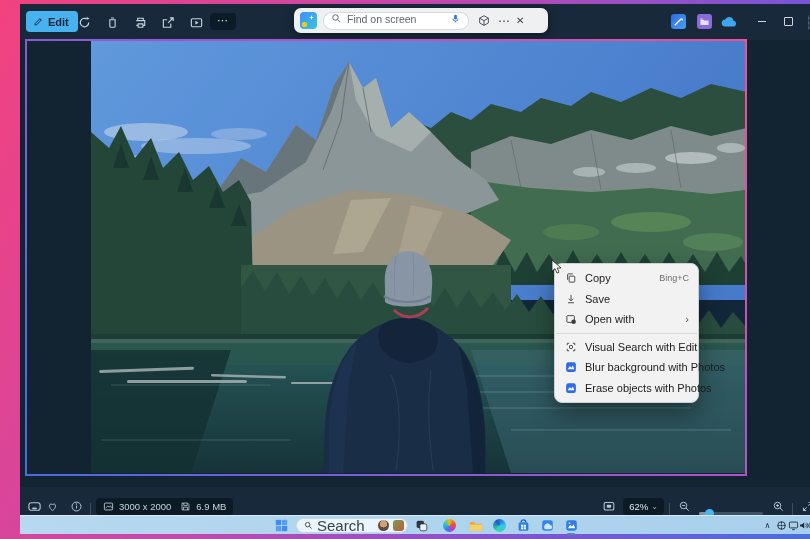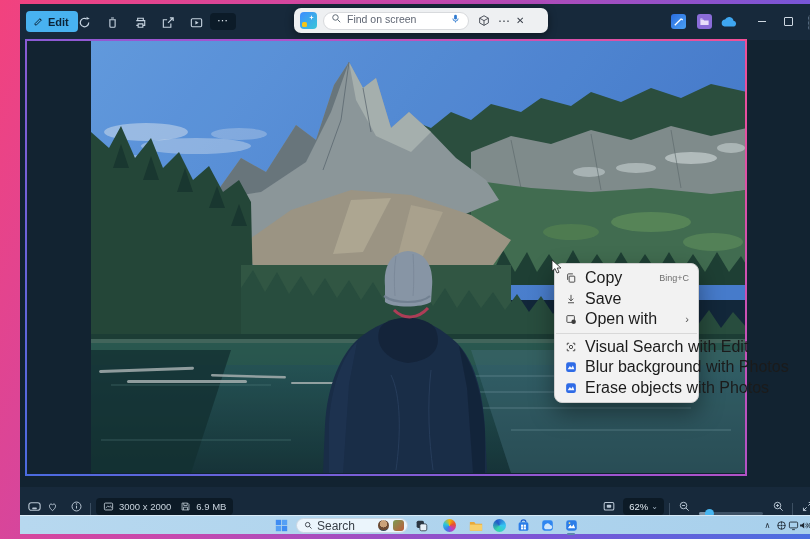--- a/index.html
+++ b/index.html
@@ -40,21 +40,21 @@
   
   .content{left:0;top:36px;width:802px;height:447px;background:#122331;}
   .photo{left:71px;top:0px;width:656px;height:433px;}
   .highlight-rect{left:5px;top:-1px;width:722px;height:437px;border:2px solid;box-sizing:border-box;
     border-image:linear-gradient(45deg,#4b6be0 0%,#a653cf 55%,#f24f96 100%) 1;pointer-events:none;}
 
   
   .ctx-menu{left:534px;top:223px;width:143px;background:#f2f2f2;border:1px solid #cfcfcf;border-radius:8px;
     box-shadow:0 10px 24px rgba(0,0,0,.4);padding:4px 0;z-index:30;}
   .mi{display:flex;align-items:center;height:20.5px;padding:0 9px 0 9px;gap:8px;}
-  .mi .lbl{flex:1;font-size:16px;color:#1b1b1b;white-space:nowrap;}
+  .mi .lbl{flex:1;font-size:11px;color:#1b1b1b;white-space:nowrap;}
   .mi .sc{font-size:9px;color:#6e6e6e;}
   .mi .sub{font-size:11px;color:#555;line-height:10px;}
   .mi-ic{width:13px;height:13px;flex:0 0 13px;color:#3c3c3c;}
   .ctx-sep{height:1px;background:#d8d8d8;margin:3px 1px;}
   .cursor{left:531px;top:219px;z-index:40;}
 
   
   .statusbar{left:0;top:483px;width:802px;height:28px;background:#17293b;display:flex;align-items:flex-end;}
   .sb-icon{width:18px;height:18px;color:#b9c6d4;}
   .sb-sep{width:1px;height:12px;background:#3c4f62;margin:0 5px;}
@@ -65,21 +65,21 @@
   .slider{width:64px;height:3px;background:#3e5266;border-radius:2px;position:relative;}
   .slider .fill{position:absolute;left:0;top:0;height:3px;width:9px;background:#7e93a6;border-radius:2px;}
   .slider .thumb{position:absolute;left:6px;top:-3px;width:9px;height:9px;border-radius:50%;background:#47b5f0;}
 
   
   .taskbar{left:0;top:511px;width:802px;height:19px;background:linear-gradient(90deg,#b7d8ef,#a8d0ec);
     border-top:1px solid rgba(255,255,255,.5);box-sizing:border-box;}
   .tk-icon{width:15px;height:15px;top:2px;}
   .tk-search{left:276px;top:2px;width:112px;height:15px;background:rgba(250,253,255,.8);border:1px solid #c9d6e2;
     border-radius:8px;display:flex;align-items:center;gap:4px;padding:0 3px 0 7px;box-sizing:border-box;}
-  .tk-search .txt{font-size:12px;color:#3a4149;flex:1;}
+  .tk-search .txt{font-size:15px;color:#3a4149;flex:1;}
   .avatar{width:11px;height:11px;border-radius:50%;background:radial-gradient(circle at 50% 35%,#caa27a 0 40%,#6b4a33 41% 70%,#3a4a58 71%);flex:0 0 auto;}
   .daily{width:11px;height:11px;border-radius:3px;background:linear-gradient(135deg,#7a9c52,#c05a3a);flex:0 0 auto;}
   .tray{color:#1d2833;}
   .active-bar{position:absolute;left:547px;top:17px;width:8px;height:2px;border-radius:1px;background:#5b87ad;}
 </style>
 </head>
 <body>
 
 <div class="screen">
   <div class="inner">

